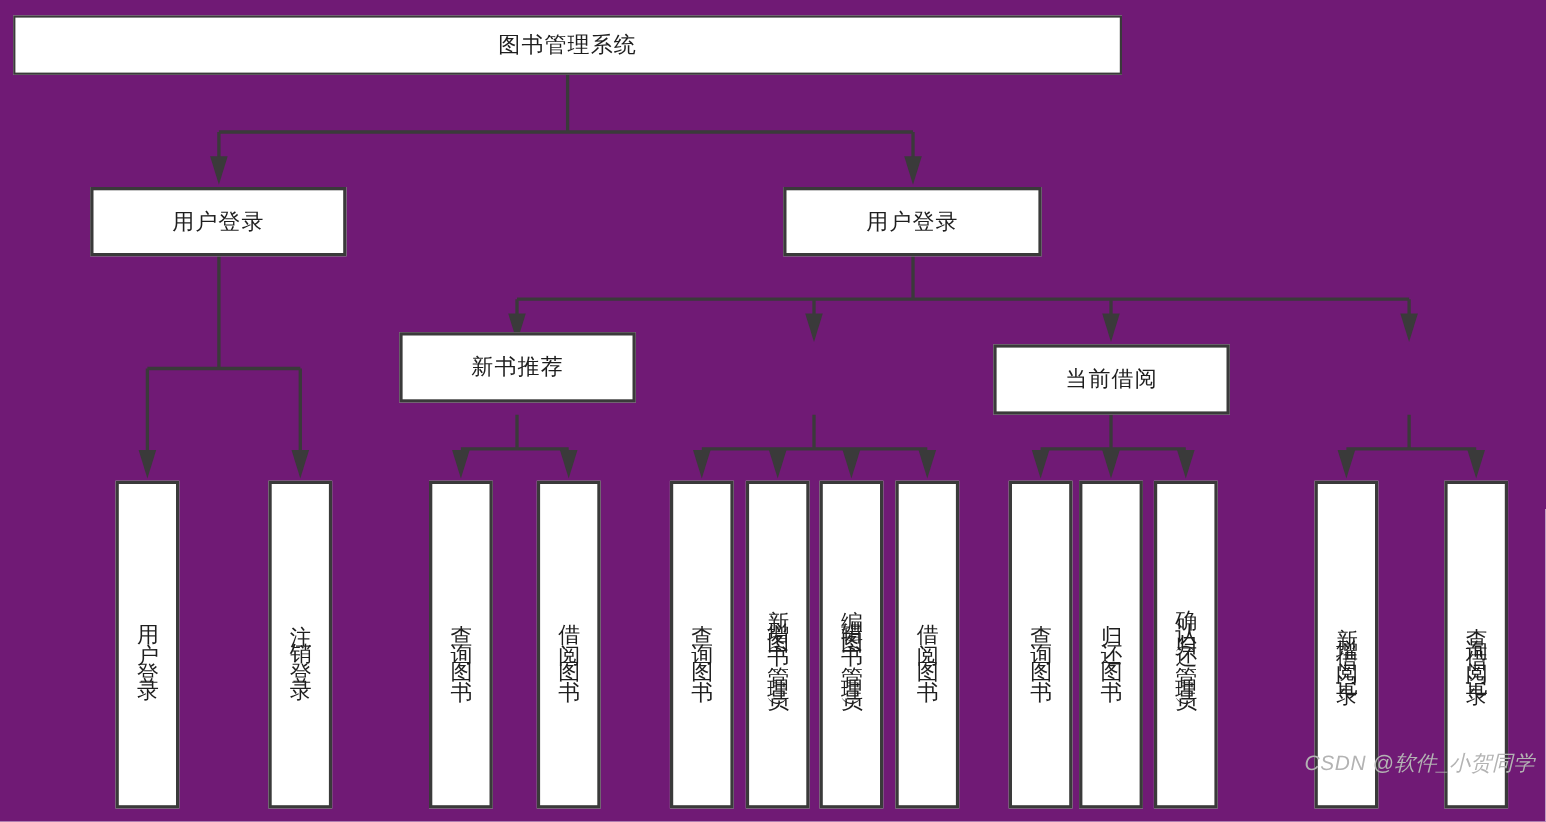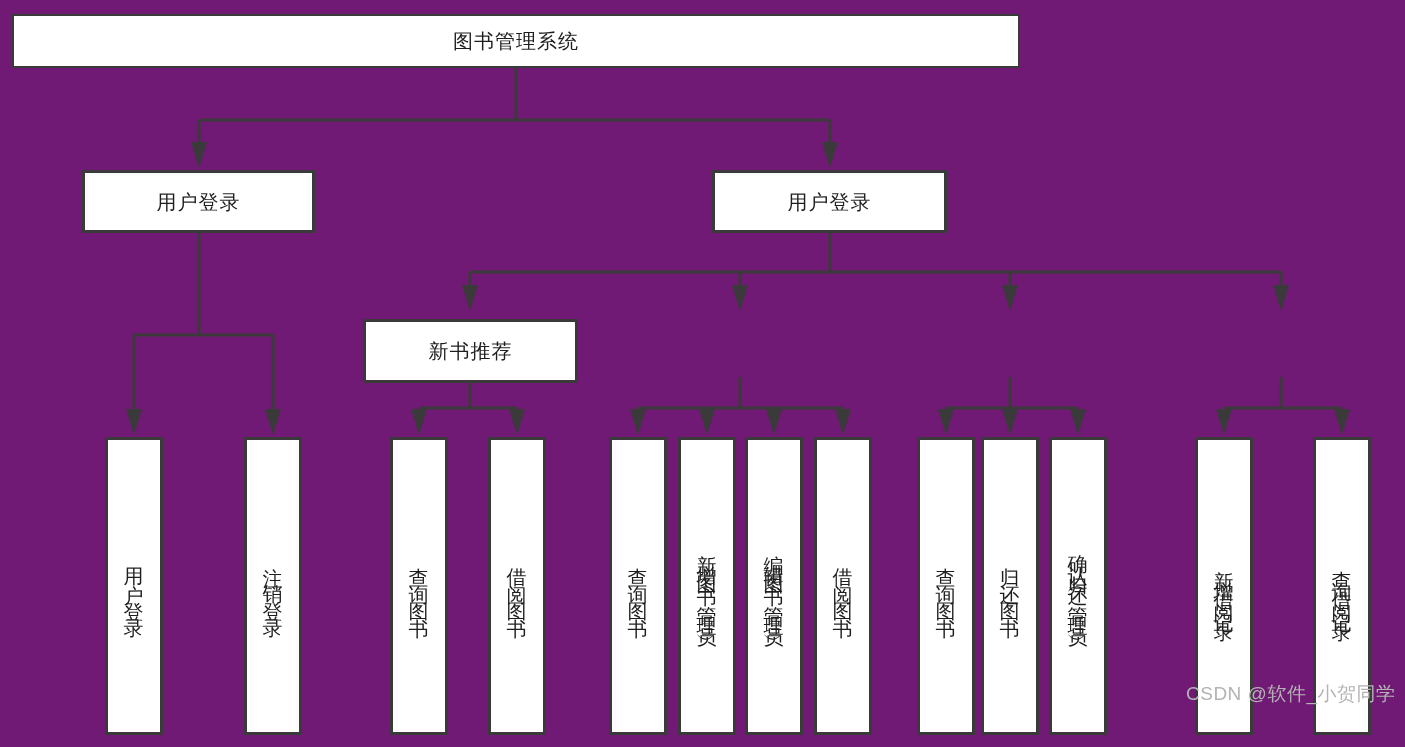--- a/index.html
+++ b/index.html
@@ -46,20 +46,21 @@
   .leaf.dense{ letter-spacing:0.52em; }
   .watermark{
     position:absolute;
     left:1186px;
     top:681px;
     font-size:19px;
     color:var(--watermark);
     letter-spacing:0.5px;
     white-space:nowrap;
     z-index:3;
+    font-style:italic;
   }
 </style>
 </head>
 <body>
 
 <div class="canvas">
 
   <svg class="connectors" width="1405" height="747" viewBox="0 0 1405 747" xmlns="http://www.w3.org/2000/svg">
     <g stroke="#3a3a3a" stroke-width="3" fill="none">
 
@@ -104,22 +105,25 @@
     <span>图书管理系统</span>
   </div>
 
   <div class="box" style="left:82px; top:170px; width:233px; height:63px;">
     <span>用户登录</span>
   </div>
   <div class="box" style="left:712px; top:170px; width:235px; height:63px;">
     <span>用户登录</span>
   </div>
 
-  <div class="box" style="left:363px; top:319px; width:215px; height:64px;">
+  <div class="box" style="left:363px; top:302px; width:215px; height:64px;">
     <span>新书推荐</span>
+  </div>
+  <div class="box" style="left:903px; top:313px; width:215px; height:64px;">
+    <span>当前借阅</span>
   </div>
 
   <div class="box leaf" style="left:105px; top:437px; width:58px; height:298px;">
     <span>用户登录</span>
   </div>
   <div class="box leaf" style="left:244px; top:437px; width:58px; height:298px;">
     <span>注销登录</span>
   </div>
 
   <div class="box leaf" style="left:390px; top:437px; width:58px; height:298px;">

